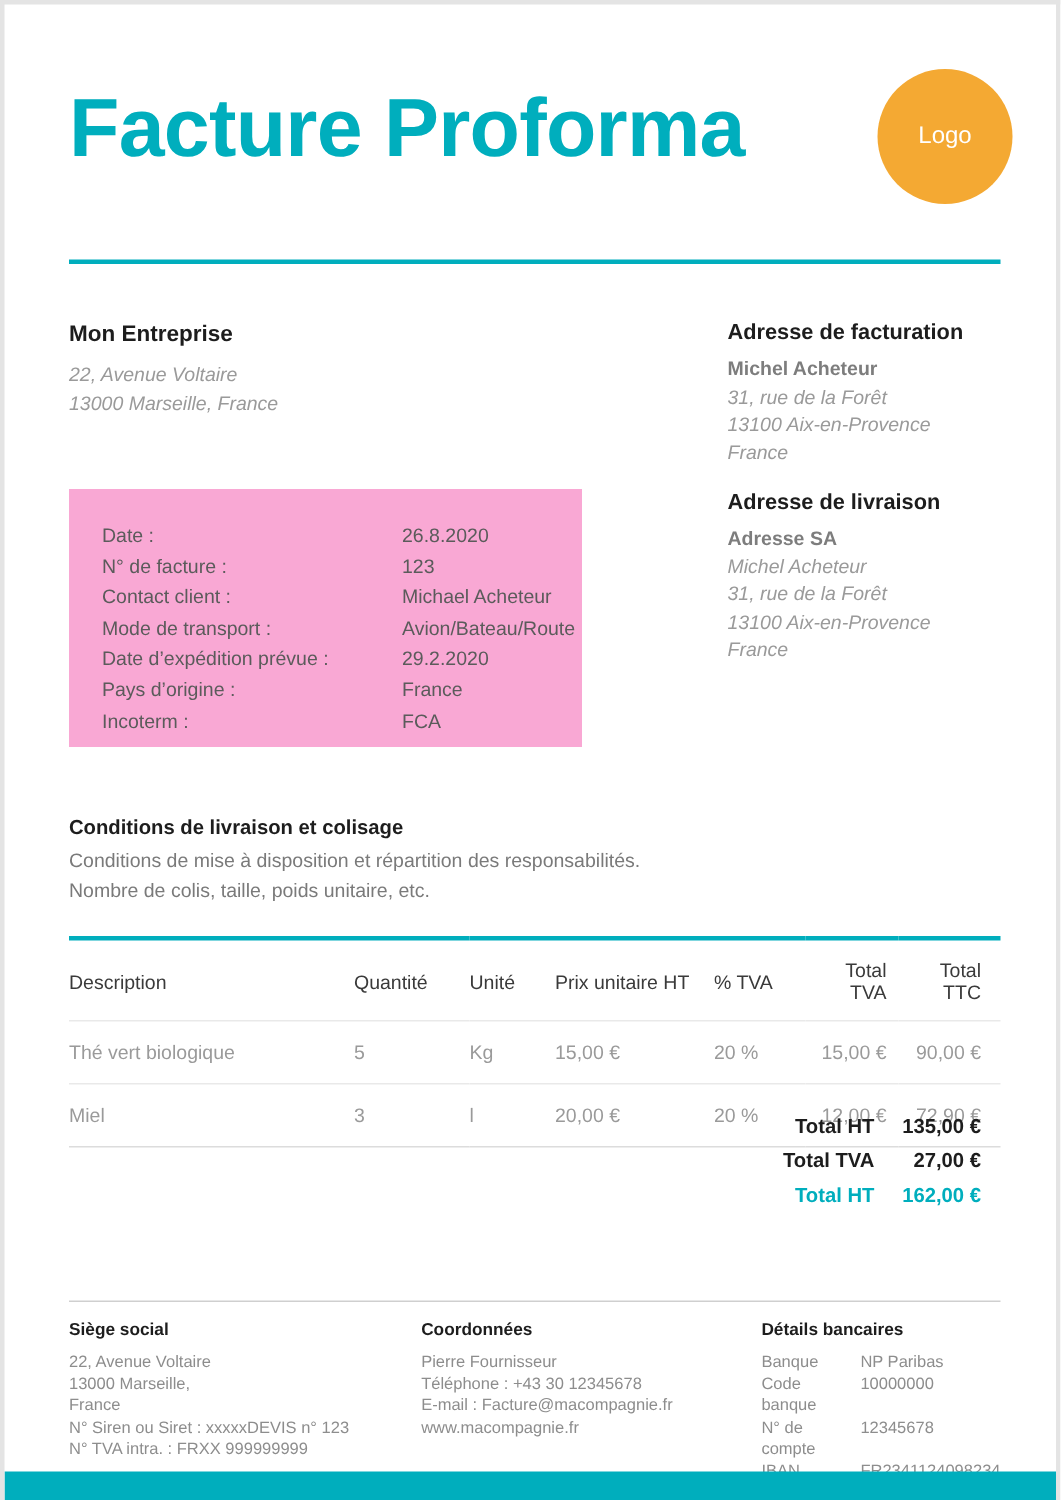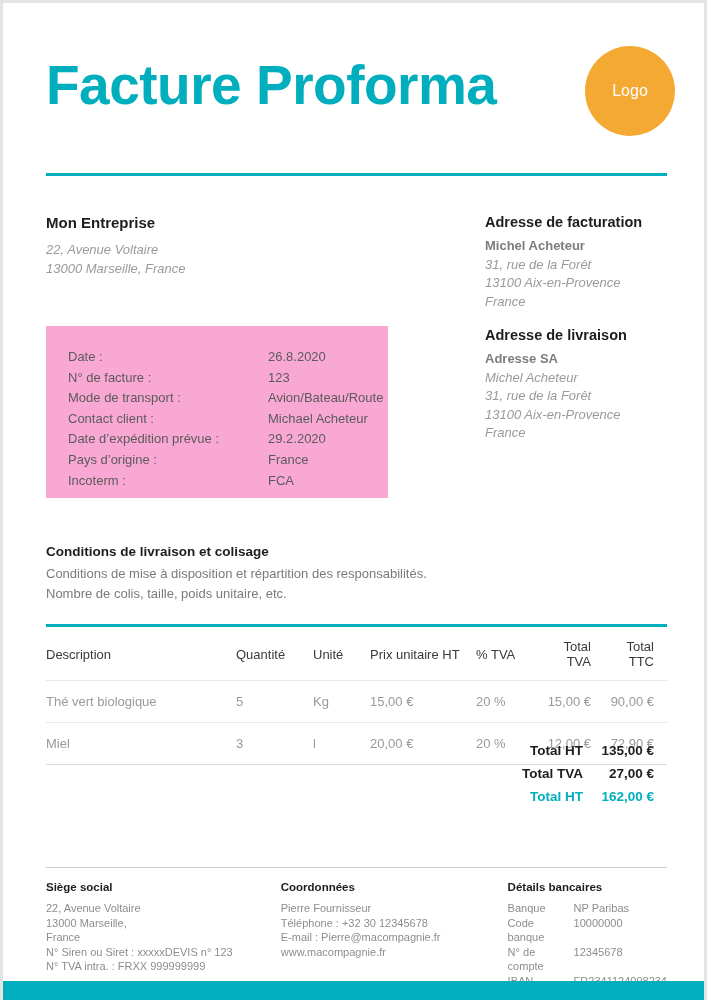--- a/index.html
+++ b/index.html
@@ -133,26 +133,26 @@
   <div class="details-box">
     <div class="detail-row">
       <span class="detail-label">Date :</span>
       <span class="detail-value">26.8.2020</span>
     </div>
     <div class="detail-row">
       <span class="detail-label">N° de facture :</span>
       <span class="detail-value">123</span>
     </div>
     <div class="detail-row">
+      <span class="detail-label">Contact client :</span>
+      <span class="detail-value">Michael Acheteur</span>
+    </div>
+    <div class="detail-row">
       <span class="detail-label">Mode de transport :</span>
       <span class="detail-value">Avion/Bateau/Route</span>
-    </div>
-    <div class="detail-row">
-      <span class="detail-label">Contact client :</span>
-      <span class="detail-value">Michael Acheteur</span>
     </div>
     <div class="detail-row">
       <span class="detail-label">Date d’expédition prévue :</span>
       <span class="detail-value">29.2.2020</span>
     </div>
     <div class="detail-row">
       <span class="detail-label">Pays d’origine :</span>
       <span class="detail-value">France</span>
     </div>
     <div class="detail-row">
@@ -232,22 +232,22 @@
       <h4>Siège social</h4>
       <p>22, Avenue Voltaire</p>
       <p>13000 Marseille,</p>
       <p>France</p>
       <p>N° Siren ou Siret : xxxxxDEVIS n° 123</p>
       <p>N° TVA intra. : FRXX 999999999</p>
     </div>
     <div class="footer-col footer-col-2">
       <h4>Coordonnées</h4>
       <p>Pierre Fournisseur</p>
-      <p>Téléphone : +32 30 12345678</p>
-      <p>E-mail : Pierre@macompagnie.fr</p>
+      <p>Téléphone : +43 30 12345678</p>
+      <p>E-mail : Facture@macompagnie.fr</p>
       <p>www.macompagnie.fr</p>
     </div>
     <div class="footer-col footer-col-3">
       <h4>Détails bancaires</h4>
       <div class="bank-row">
         <span class="bank-label">Banque</span>
         <span class="bank-value">NP Paribas</span>
       </div>
       <div class="bank-row">
         <span class="bank-label">Code banque</span>

